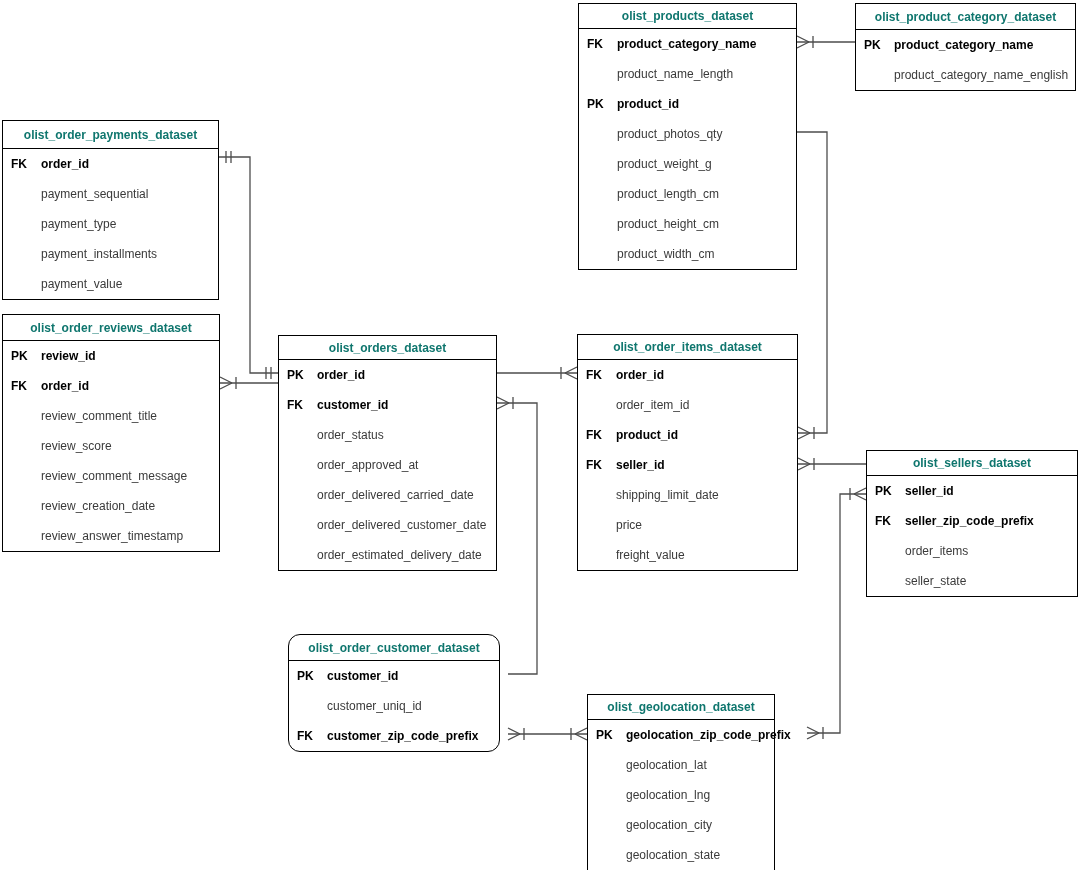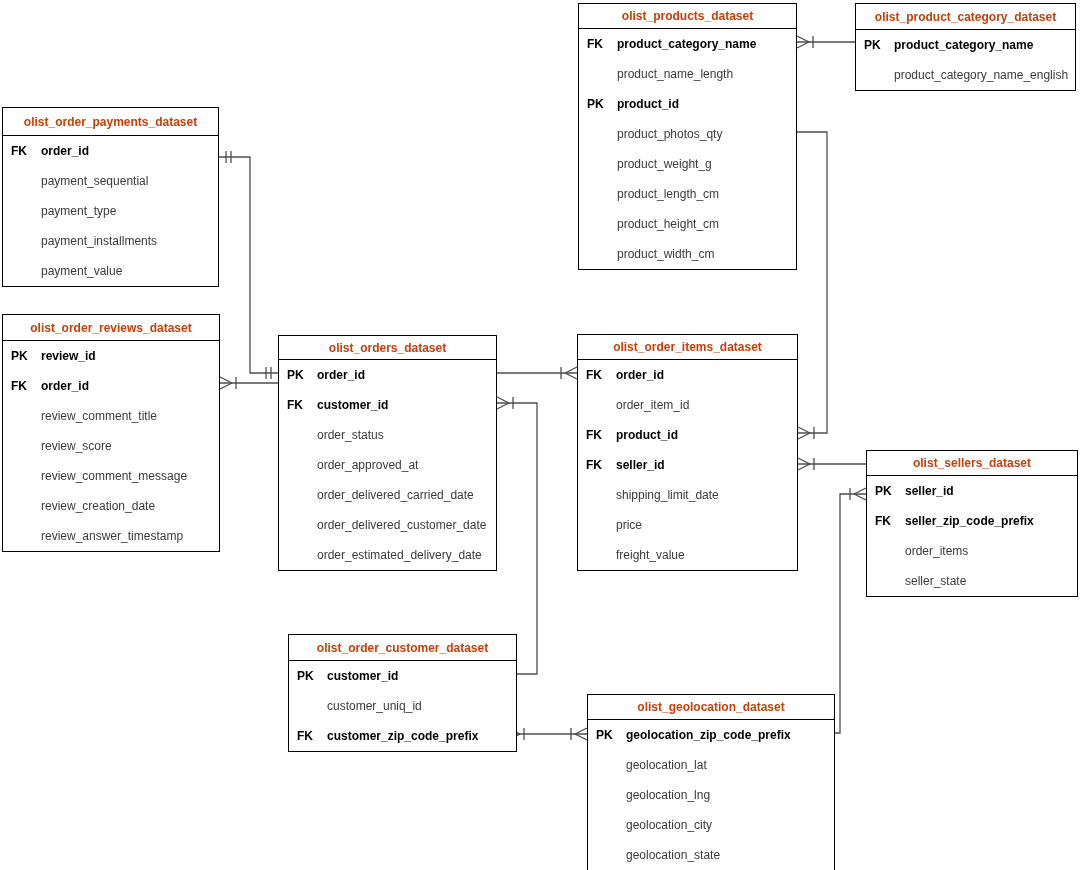--- a/index.html
+++ b/index.html
@@ -17,21 +17,21 @@
     position:absolute;
     background:#ffffff;
     border:1px solid #000000;
     box-sizing:border-box;
     z-index:1;
   }
   .tbl-header {
     border-bottom:1px solid #000000;
     font-weight:bold;
     font-size:12px;
-    color:#c2410c;
+    color:#0f766e;
     display:flex; align-items:center; justify-content:center;
     white-space:nowrap;
     overflow:hidden;
   }
   .row {
     height:30px;
     display:flex; align-items:center;
     font-size:12px;
     white-space:nowrap;
   }
@@ -105,21 +105,21 @@
       <g>
         <polyline points="866,494 840,494 840,733 807,733" fill="none" stroke="#4d4d4d" stroke-width="1.3"></polyline>
         <line x1="854" y1="494" x2="866" y2="488" stroke="#4d4d4d" stroke-width="1.3"></line>
         <line x1="854" y1="494" x2="866" y2="500" stroke="#4d4d4d" stroke-width="1.3"></line>
         <line x1="850" y1="488" x2="850" y2="500" stroke="#4d4d4d" stroke-width="1.3"></line>
         <line x1="819" y1="733" x2="807" y2="727" stroke="#4d4d4d" stroke-width="1.3"></line>
         <line x1="819" y1="733" x2="807" y2="739" stroke="#4d4d4d" stroke-width="1.3"></line>
         <line x1="823" y1="727" x2="823" y2="739" stroke="#4d4d4d" stroke-width="1.3"></line>
       </g>
     </svg>
-<div class="tbl" style="left: 2px; top: 107px; width: 217px; border-color: rgb(0, 0, 0);">
+<div class="tbl" style="left: 2px; top: 120px; width: 217px; border-color: rgb(0, 0, 0);">
       <div class="tbl-header" style="height: 27px;">olist_order_payments_dataset</div>
       <div class="row key">
         <span class="kcell">FK</span>
         <span class="ncell">order_id</span>
       </div>
       <div class="row">
         <span class="kcell"></span>
         <span class="ncell">payment_sequential</span>
       </div>
       <div class="row">
@@ -190,21 +190,21 @@
       </div>
       <div class="row">
         <span class="kcell"></span>
         <span class="ncell">order_delivered_customer_date</span>
       </div>
       <div class="row">
         <span class="kcell"></span>
         <span class="ncell">order_estimated_delivery_date</span>
       </div>
     </div>
-    <div class="tbl" style="left: 288px; top: 634px; width: 229px; border-color: rgb(0, 0, 0);">
+    <div class="tbl" style="left: 288px; top: 634px; width: 212px; border-color: rgb(0, 0, 0); border-radius: 12px;">
       <div class="tbl-header" style="height: 25px;">olist_order_customer_dataset</div>
       <div class="row key">
         <span class="kcell">PK</span>
         <span class="ncell">customer_id</span>
       </div>
       <div class="row">
         <span class="kcell"></span>
         <span class="ncell">customer_uniq_id</span>
       </div>
       <div class="row key">
@@ -301,21 +301,21 @@
       </div>
       <div class="row">
         <span class="kcell"></span>
         <span class="ncell">order_items</span>
       </div>
       <div class="row">
         <span class="kcell"></span>
         <span class="ncell">seller_state</span>
       </div>
     </div>
-    <div class="tbl" style="left: 587px; top: 694px; width: 248px; border-color: rgb(0, 0, 0);">
+    <div class="tbl" style="left: 587px; top: 694px; width: 188px; border-color: rgb(0, 0, 0);">
       <div class="tbl-header" style="height: 24px;">olist_geolocation_dataset</div>
       <div class="row key">
         <span class="kcell">PK</span>
         <span class="ncell">geolocation_zip_code_prefix</span>
       </div>
       <div class="row">
         <span class="kcell"></span>
         <span class="ncell">geolocation_lat</span>
       </div>
       <div class="row">

